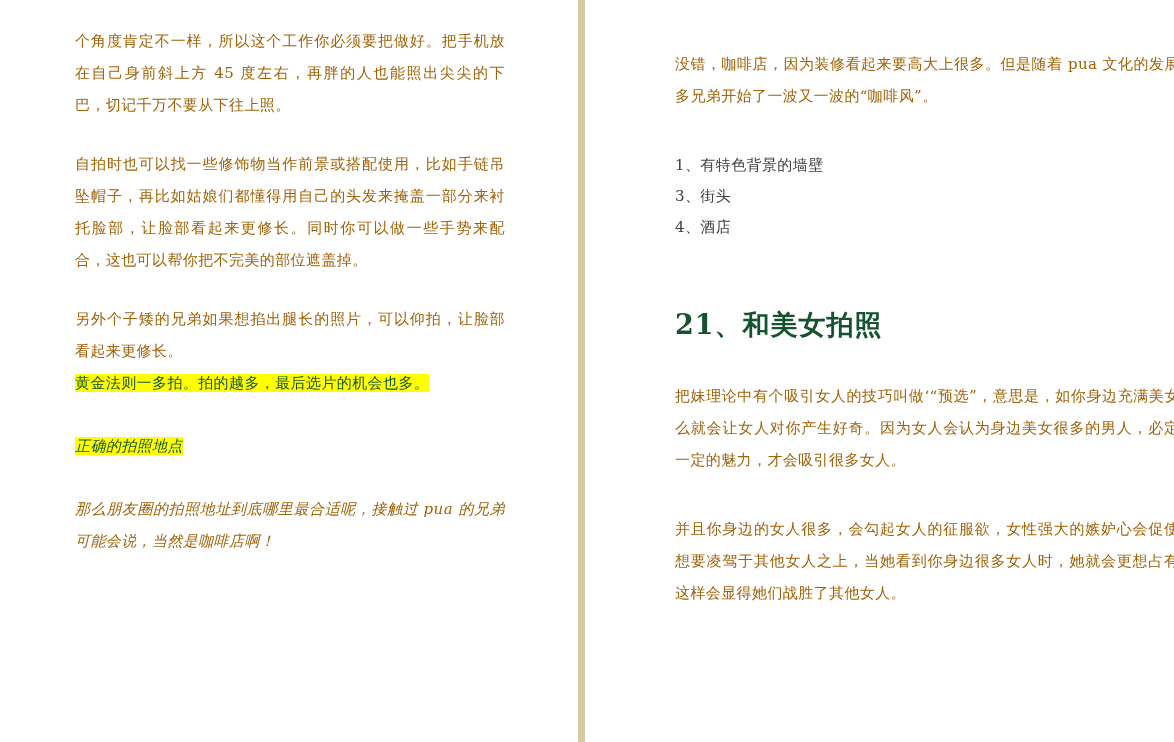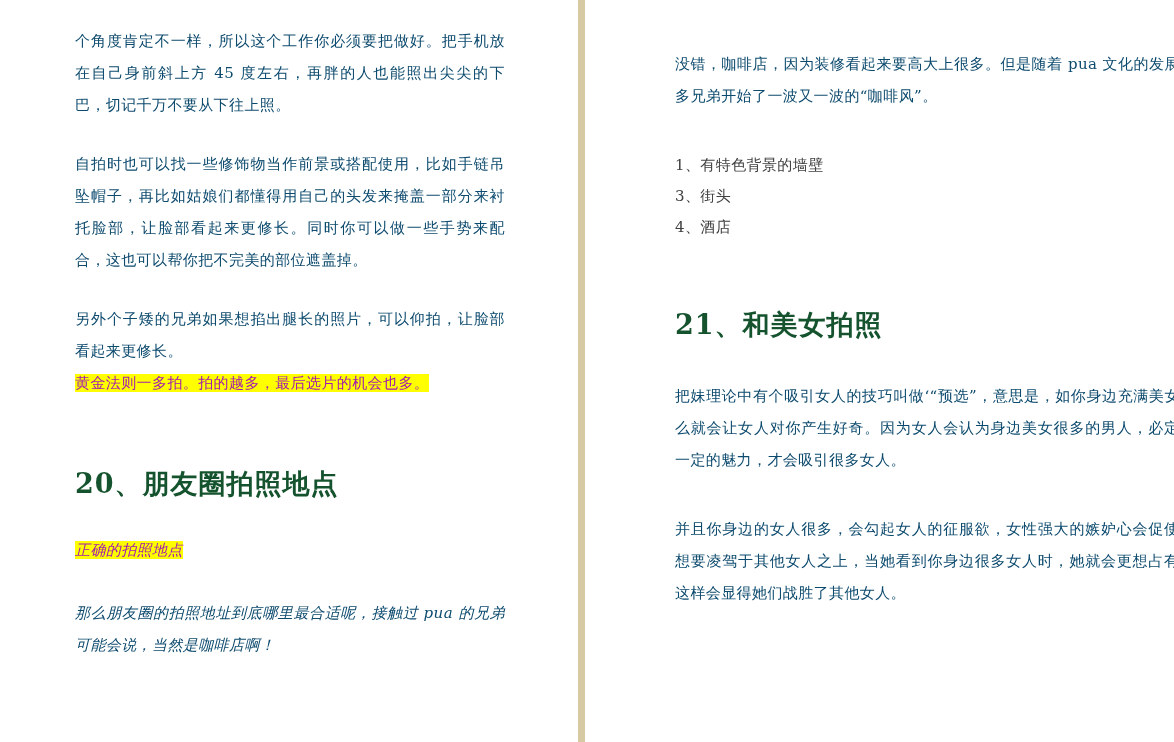--- a/index.html
+++ b/index.html
@@ -39,31 +39,31 @@
     width: 7px;
     height: 742px;
     background: #d7caa3;
   }
   .body-text {
     font-size: 15px;
     line-height: 32px;
     letter-spacing: 0.4px;
     text-align: justify;
     margin: 0;
-    color: #0c4a6e;
+    color: #a16207;
   }
   .hl-line {
     font-size: 15px;
     line-height: 32px;
     letter-spacing: 0.4px;
     margin: 0;
   }
   .hl {
     background: #ffff00;
-    color: #a21caf;
+    color: #14532d;
   }
   .section-heading {
     font-size: 27px;
     line-height: 38px;
     font-weight: 700;
     letter-spacing: 1px;
     color: #14532d;
     margin: 0;
   }
   .red-list {
@@ -88,21 +88,20 @@
   .mt-66 { margin-top: 66px; }
 </style>
 </head>
 <body>
 
 <div class="page page-left">
   <p class="body-text">个角度肯定不一样，所以这个工作你必须要把做好。把手机放在自己身前斜上方 45 度左右，再胖的人也能照出尖尖的下巴，切记千万不要从下往上照。</p>
   <p class="body-text mt-27">自拍时也可以找一些修饰物当作前景或搭配使用，比如手链吊坠帽子，再比如姑娘们都懂得用自己的头发来掩盖一部分来衬托脸部，让脸部看起来更修长。同时你可以做一些手势来配合，这也可以帮你把不完美的部位遮盖掉。</p>
   <p class="body-text mt-27">另外个子矮的兄弟如果想掐出腿长的照片，可以仰拍，让脸部看起来更修长。</p>
   <p class="hl-line"><span class="hl">黄金法则一多拍。拍的越多，最后选片的机会也多。</span></p>
-  <h2 class="section-heading mt-66">20、朋友圈拍照地点</h2>
   <p class="hl-line mt-31"><span class="hl">正确的拍照地点</span></p>
   <p class="body-text mt-31">那么朋友圈的拍照地址到底哪里最合适呢，接触过 pua 的兄弟可能会说，当然是咖啡店啊！</p>
 </div>
 
 <div class="divider"></div>
 
 <div class="page page-right">
   <p class="body-text">没错，咖啡店，因为装修看起来要高大上很多。但是随着 pua 文化的发展，很多兄弟开始了一波又一波的“咖啡风”。</p>
   <ul class="red-list mt-38">
     <li>1、有特色背景的墙壁</li>

